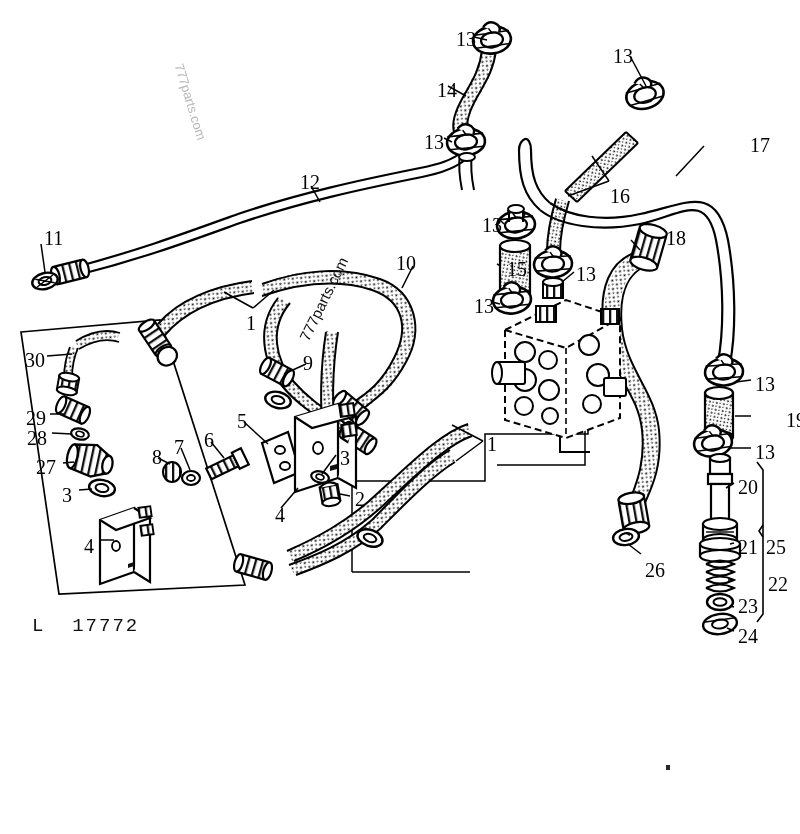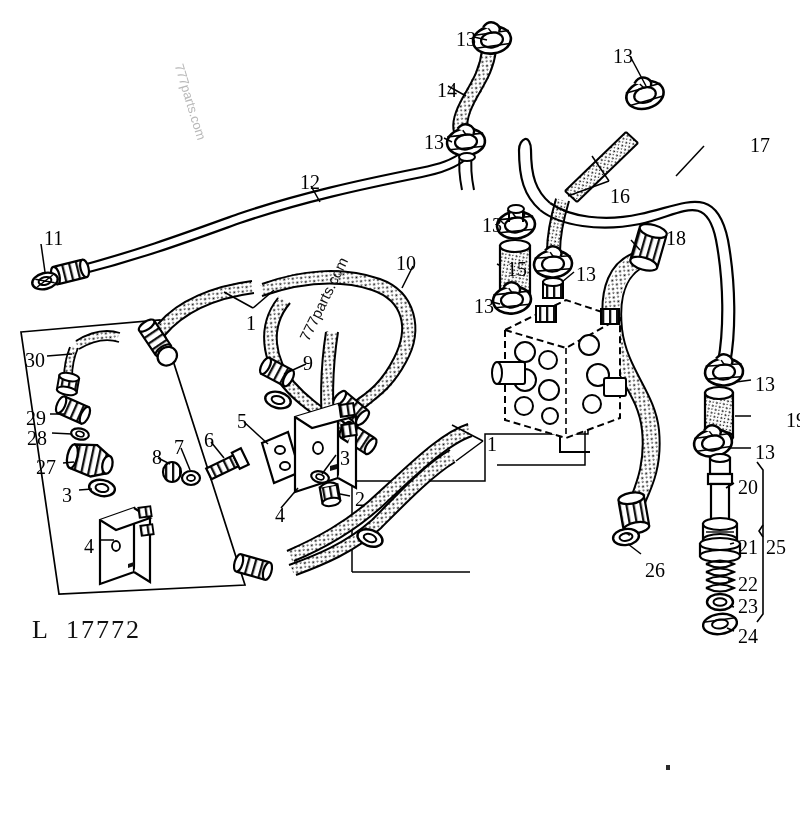--- a/index.html
+++ b/index.html
@@ -7,22 +7,22 @@
   body{
     width:800px;height:834px;position:relative;overflow:hidden;
     font-family:"Liberation Serif", serif;
     background:#ffffff;
   }
   #stage{position:absolute;inset:0;width:800px;height:834px;}
   svg#art{position:absolute;left:0;top:0;width:800px;height:834px;display:block;}
 
   .cap{
     position:absolute;
-    font-family:Liberation Serif, serif;
-    font-size:26px;letter-spacing:2px;color:#111;
+    font-family:Liberation Mono, monospace;
+    font-size:19px;letter-spacing:2px;color:#111;
     white-space:pre;
     text-align:right;
   }
   .lbl{
     position:absolute;
     font-family:"Liberation Serif", serif;
     font-size:20px;font-weight:400;color:#000;
     line-height:1;white-space:pre;
   }
   .wm{
@@ -488,18 +488,18 @@
       <div class="lbl" style="left: 152px; top: 447px;">8</div>
       <div class="lbl" style="left: 36px; top: 457px;">27</div>
       <div class="lbl" style="left: 340px; top: 448px;">3</div>
       <div class="lbl" style="left: 738px; top: 477px;">20</div>
       <div class="lbl" style="left: 62px; top: 485px;">3</div>
       <div class="lbl" style="left: 355px; top: 489px;">2</div>
       <div class="lbl" style="left: 275px; top: 505px;">4</div>
       <div class="lbl" style="left: 84px; top: 536px;">4</div>
       <div class="lbl" style="left: 738px; top: 537px; font-family: Liberation Serif, serif;">21</div>
       <div class="lbl" style="left: 766px; top: 537px;">25</div>
-      <div class="lbl" style="left: 738px; top: 574px;">22</div>
+      <div class="lbl" style="left: 768px; top: 574px;">22</div>
       <div class="lbl" style="left: 738px; top: 596px;">23</div>
       <div class="lbl" style="left: 738px; top: 626px;">24</div>
       <div class="lbl" style="left: 645px; top: 560px;">26</div>
     </div>
 </div>
 
 </body></html>

